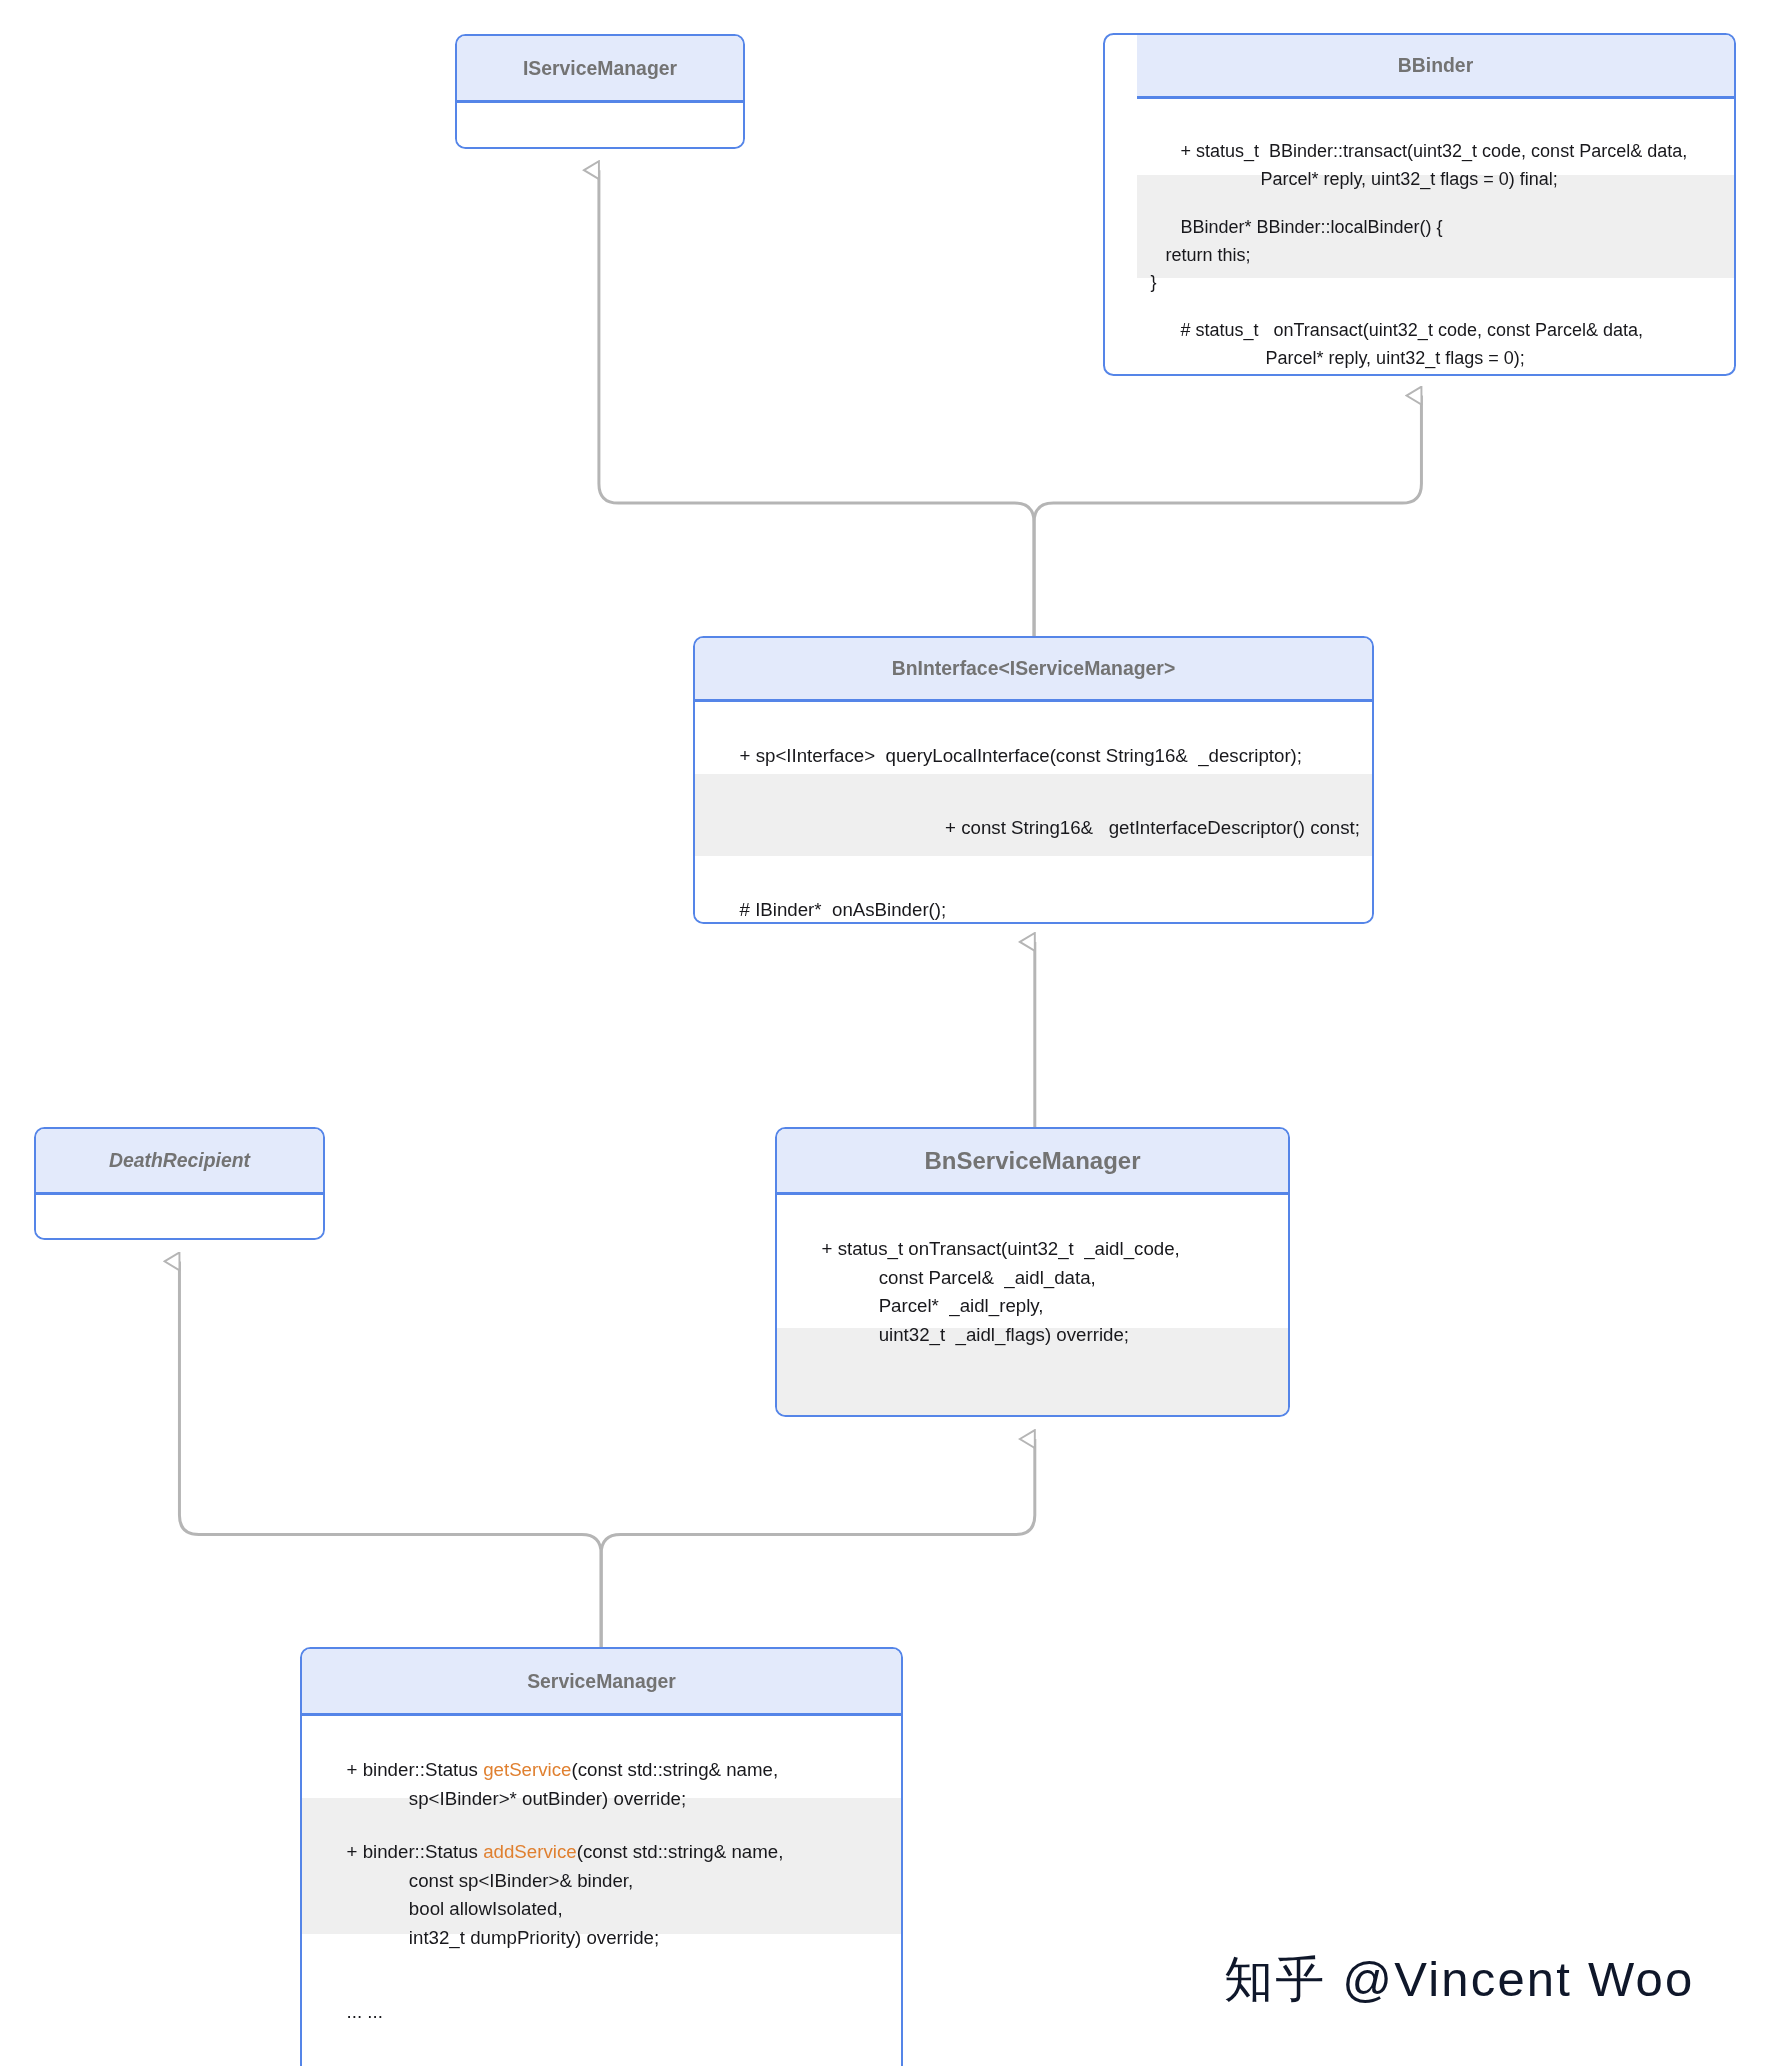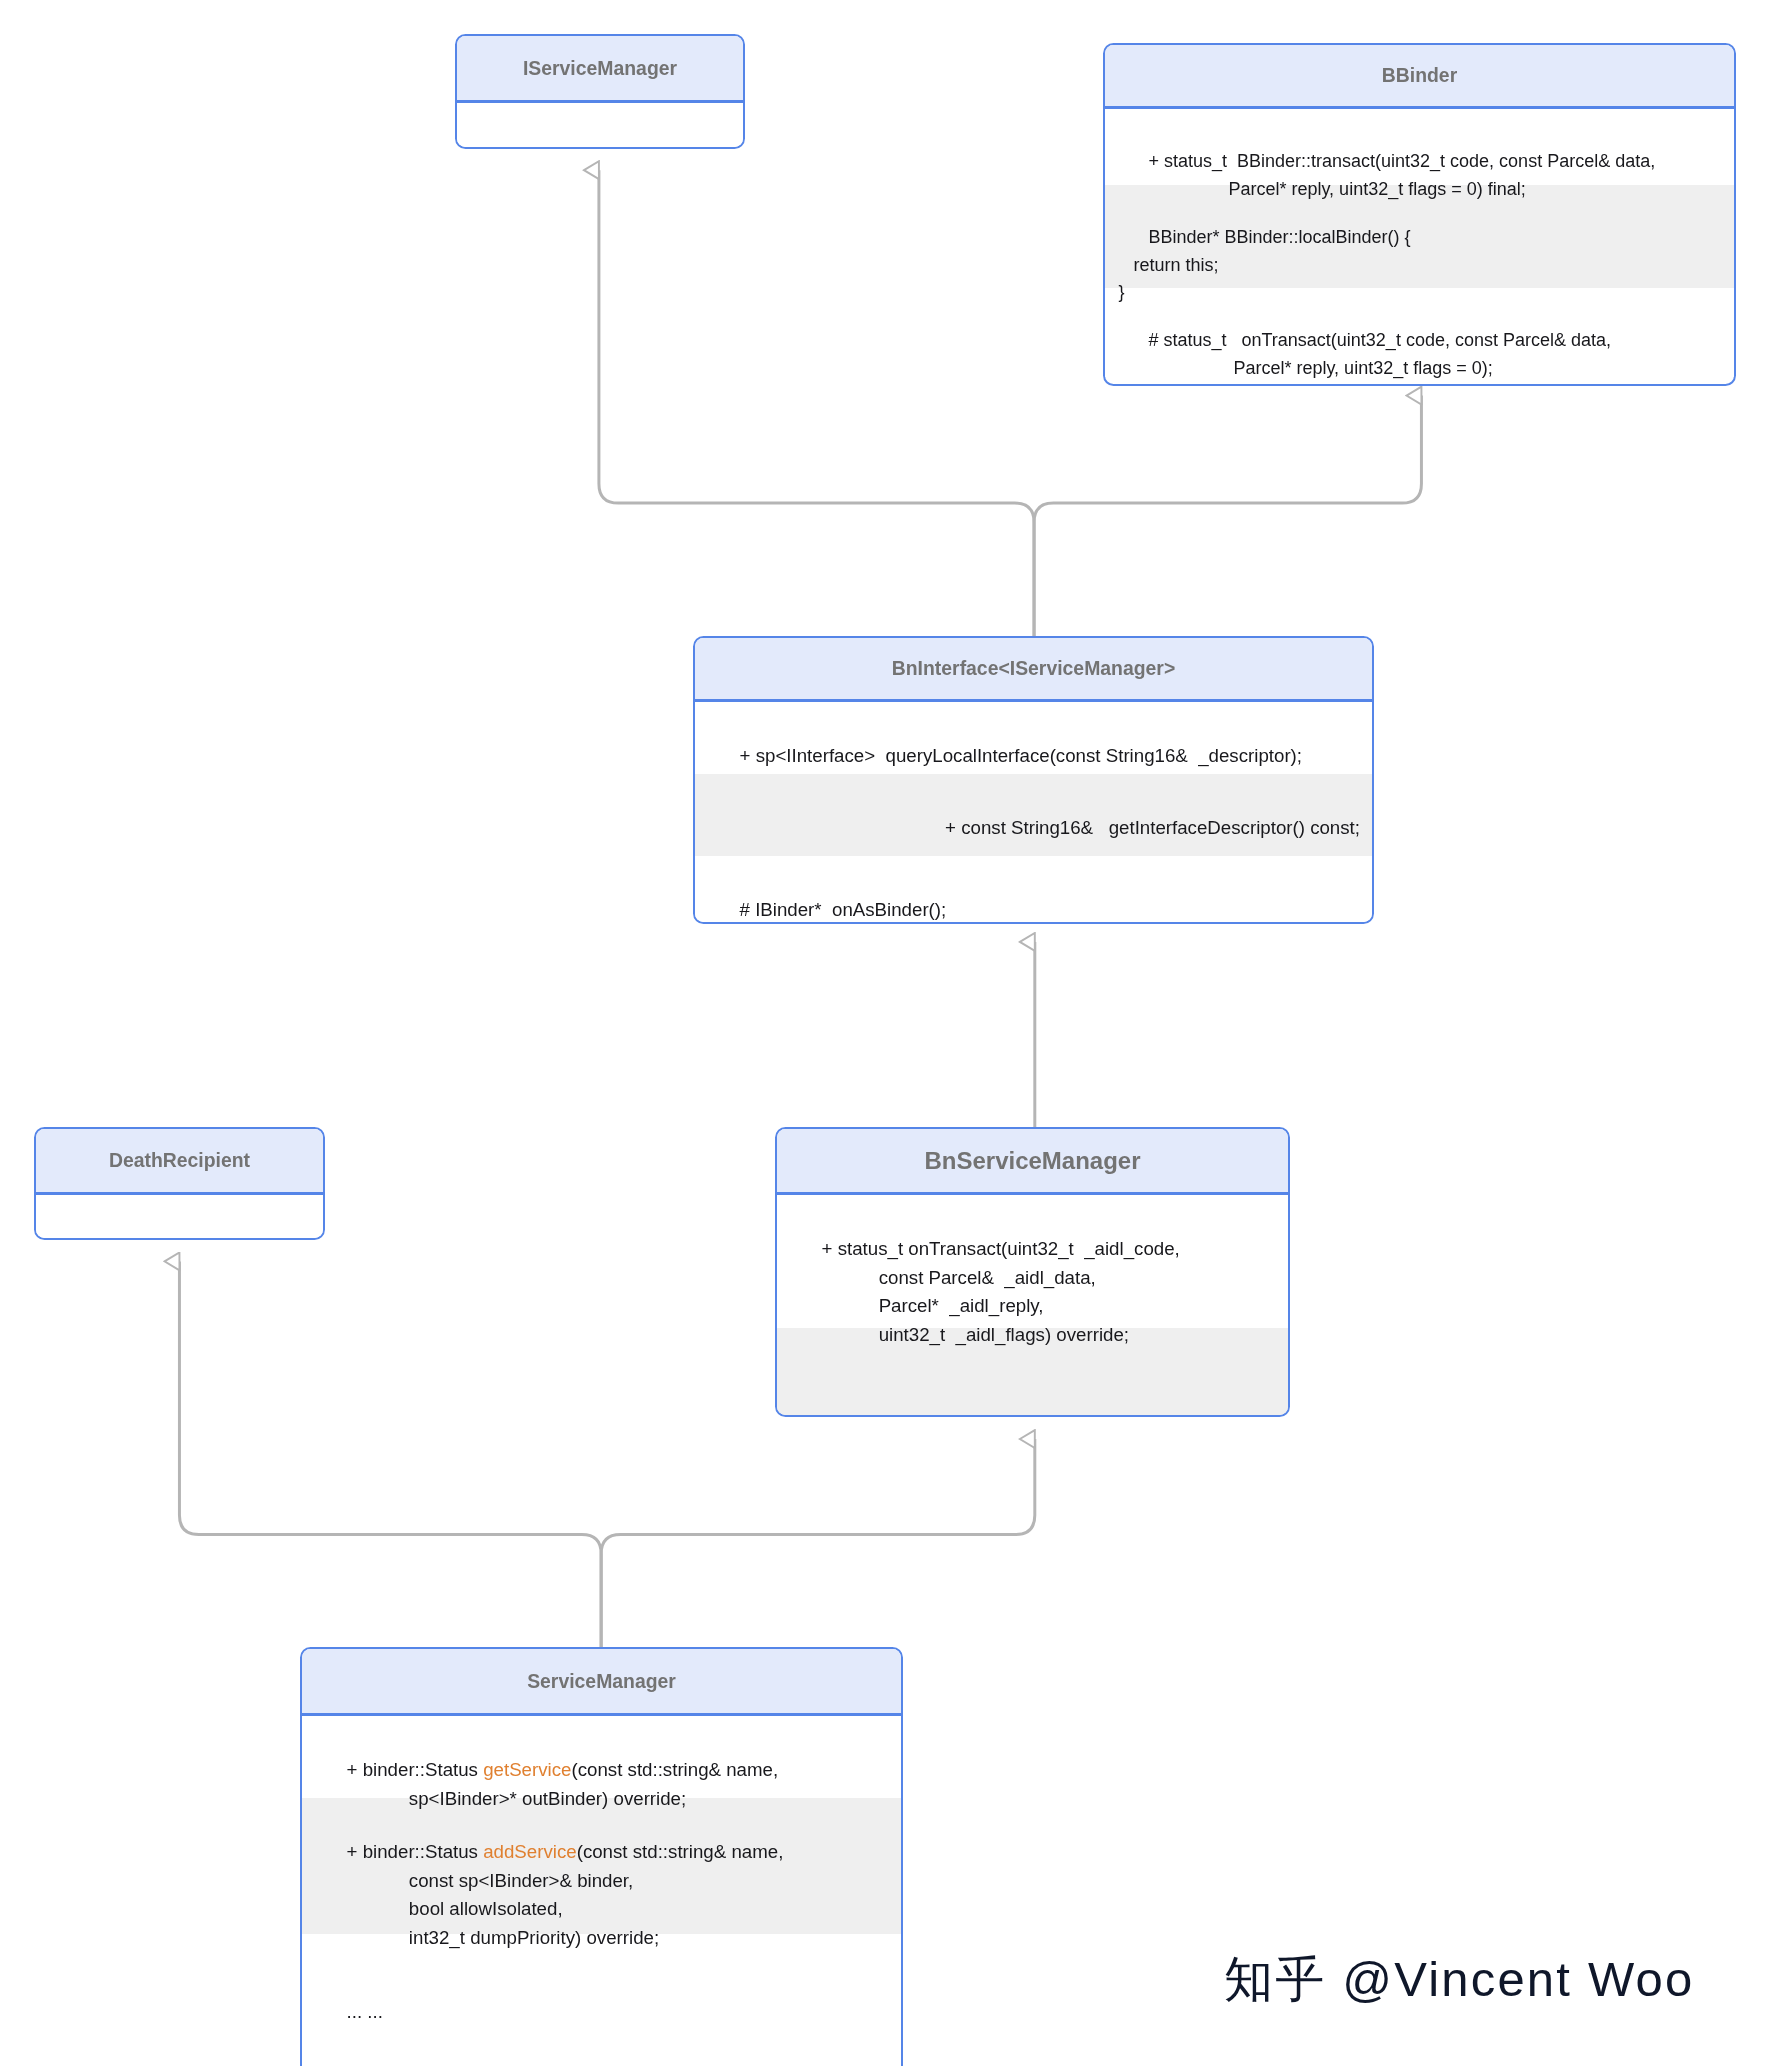--- a/index.html
+++ b/index.html
@@ -100,21 +100,21 @@
 
   <div class="uml-class" style="left:455px; top:34px; width:290px; height:115px; font-size:18px;">
     <div class="uml-header" style="height:67px; font-size:19.4px;">
       <span>IServiceManager</span>
     </div>
     <div class="uml-compartment plain" style="height:45px; padding-top:7.5px;">
       <span>... ...</span>
     </div>
   </div>
 
-  <div class="uml-class" style="left:1103px; top:43px; width:633px; height:343px; font-size:18px;">
+  <div class="uml-class" style="left:1103px; top:33px; width:633px; height:343px; font-size:18px;padding-left:32px;">
     <div class="uml-header" style="height:64px; font-size:19.4px;">
       <span>BBinder</span>
     </div>
     <div class="uml-compartment plain" style="height:76px;">
       <span>+ status_t  BBinder::transact(uint32_t code, const Parcel&amp; data,
                       Parcel* reply, uint32_t flags = 0) final;</span>
     </div>
     <div class="uml-compartment alt" style="height:103px;">
       <span>BBinder* BBinder::localBinder() {
    return this;
@@ -134,21 +134,21 @@
       <span>+ sp&lt;IInterface&gt;  queryLocalInterface(const String16&amp;  _descriptor);</span>
     </div>
     <div class="uml-compartment alt" style="height:82px;text-align:right;">
       <span>+ const String16&amp;   getInterfaceDescriptor() const;</span>
     </div>
     <div class="uml-compartment plain" style="height:75px;">
       <span># IBinder*  onAsBinder();</span>
     </div>
   </div>
 
-  <div class="uml-class" style="left:34px; top:1127px; width:291px; height:113px; font-size:18px;">
+  <div class="uml-class" style="left:34px; top:1127px; width:291px; height:113px; font-size:18px;font-style:italic;">
     <div class="uml-header" style="height:66px; font-size:19.4px;">
       <span>DeathRecipient</span>
     </div>
     <div class="uml-compartment plain" style="height:45px; padding-top:7.5px;">
       <span>... ...</span>
     </div>
   </div>
 
   <div class="uml-class" style="left:775px; top:1127px; width:515px; height:290px; font-size:18.7px;">
     <div class="uml-header" style="height:66px; font-size:24px;">

